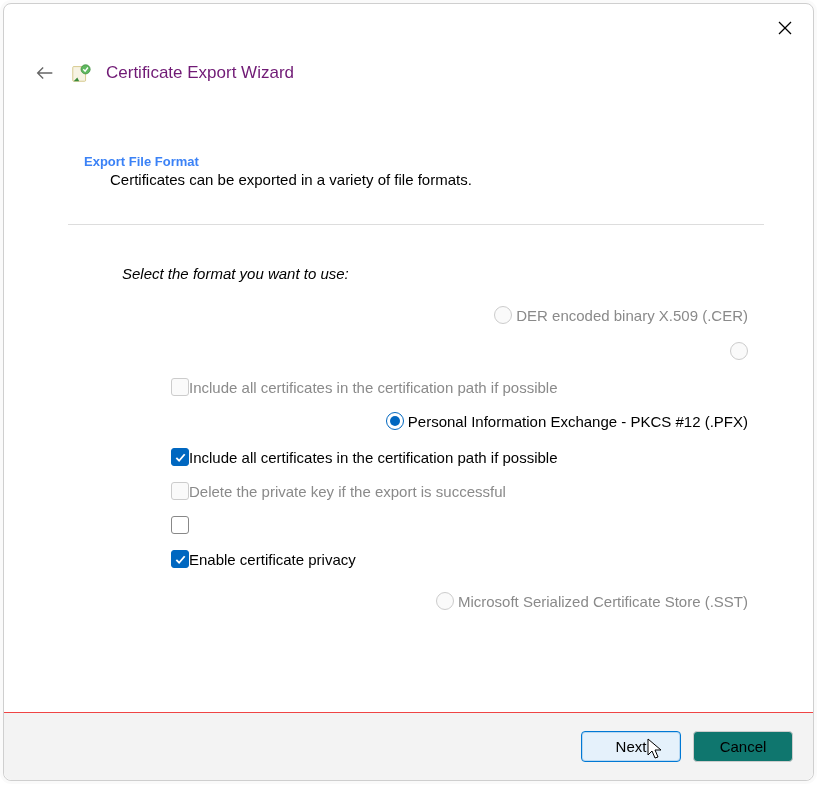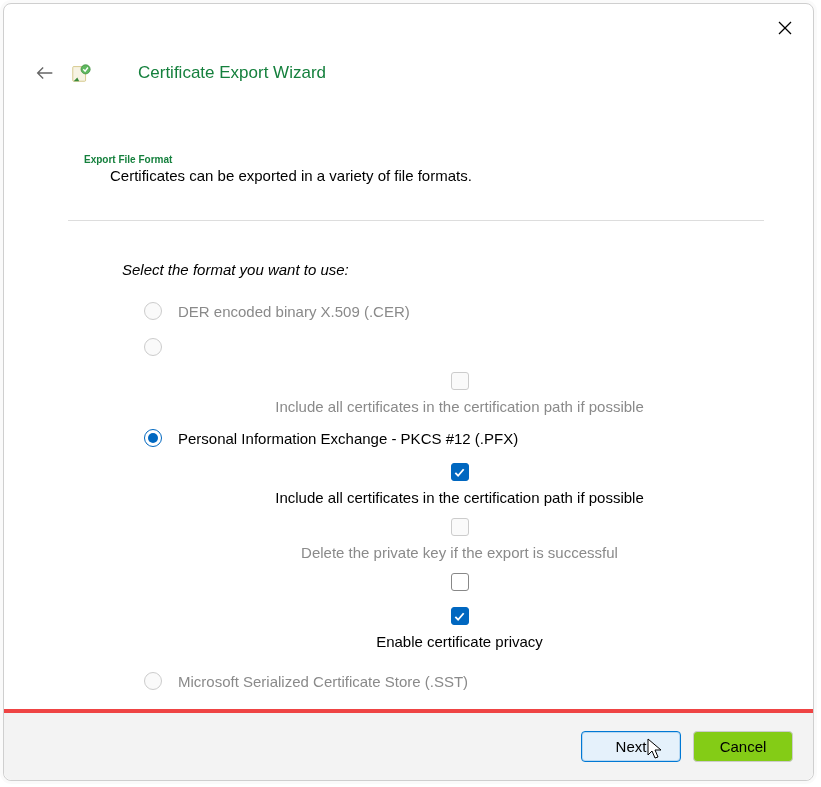--- a/index.html
+++ b/index.html
@@ -56,31 +56,30 @@
       justify-content: center;
       cursor: pointer;
       color: #555;
     }
     .wizard-icon {
       width: 22px;
       height: 22px;
     }
     .title {
       font-size: 17px;
-      color: #15803d;
-      margin-left: 32px;
+      color: #701a75;
     }
     .content {
       flex: 1;
       padding: 60px 65px 0 80px;
     }
     .section-title {
       font-weight: 600;
-      color: #15803d;
-      font-size: 10px;
+      color: #3b82f6;
+      font-size: 13px;
     }
     .section-desc {
       padding-left: 26px;
       color: #000;
       font-size: 15px;
       margin-top: 2px;
     }
     .divider {
       border: none;
       border-top: 1px solid #ddd;
@@ -93,23 +92,24 @@
       color: #000;
       font-style: italic;
     }
     .options {
       margin-top: 22px;
       margin-left: 60px;
     }
     .radio-row {
       display: flex;
       align-items: center;
-      gap: 16px;
+      gap: 4px;
       margin-bottom: 14px;
       min-height: 22px;
+      justify-content: flex-end;
     }
     .radio-row.disabled label, .checkbox-row.disabled label {
       color: #8a8a8a;
     }
     .radio {
       width: 18px;
       height: 18px;
       border: 1px solid #bbb;
       border-radius: 50%;
       display: flex;
@@ -131,24 +131,23 @@
       border-color: #ccc;
       background: #fafafa;
     }
     .sub-options {
       margin-left: 27px;
       margin-top: 8px;
     }
     .checkbox-row {
       display: flex;
       align-items: center;
-      gap: 8px;
+      gap: 0;
       margin-bottom: 12px;
       min-height: 22px;
-      flex-direction: column;
     }
     .checkbox {
       width: 18px;
       height: 18px;
       border: 1px solid #888;
       border-radius: 3px;
       display: flex;
       align-items: center;
       justify-content: center;
       flex-shrink: 0;
@@ -161,33 +160,33 @@
     .checkbox.checked svg {
       width: 13px;
       height: 13px;
     }
     .checkbox.disabled {
       border-color: #ccc;
       background: #fafafa;
     }
     .footer {
       background: #f3f3f3;
-      border-top: 4px solid #ef4444;
+      border-top: 1px solid #ef4444;
       padding: 18px 20px;
       display: flex;
       justify-content: flex-end;
       gap: 12px;
       border-radius: 0 0 8px 8px;
     }
     .btn {
       min-width: 100px;
       padding: 6px 20px;
       border: 1px solid #ccc;
       border-radius: 4px;
-      background: #84cc16;
+      background: #0f766e;
       font-size: 15px;
       cursor: pointer;
       font-family: inherit;
     }
     .btn.primary {
       border: 1px solid #0078d4;
       background: #e5f1fb;
       box-shadow: inset 0 0 0 1px rgba(0,120,212,0.2);
     }
     .cursor {

